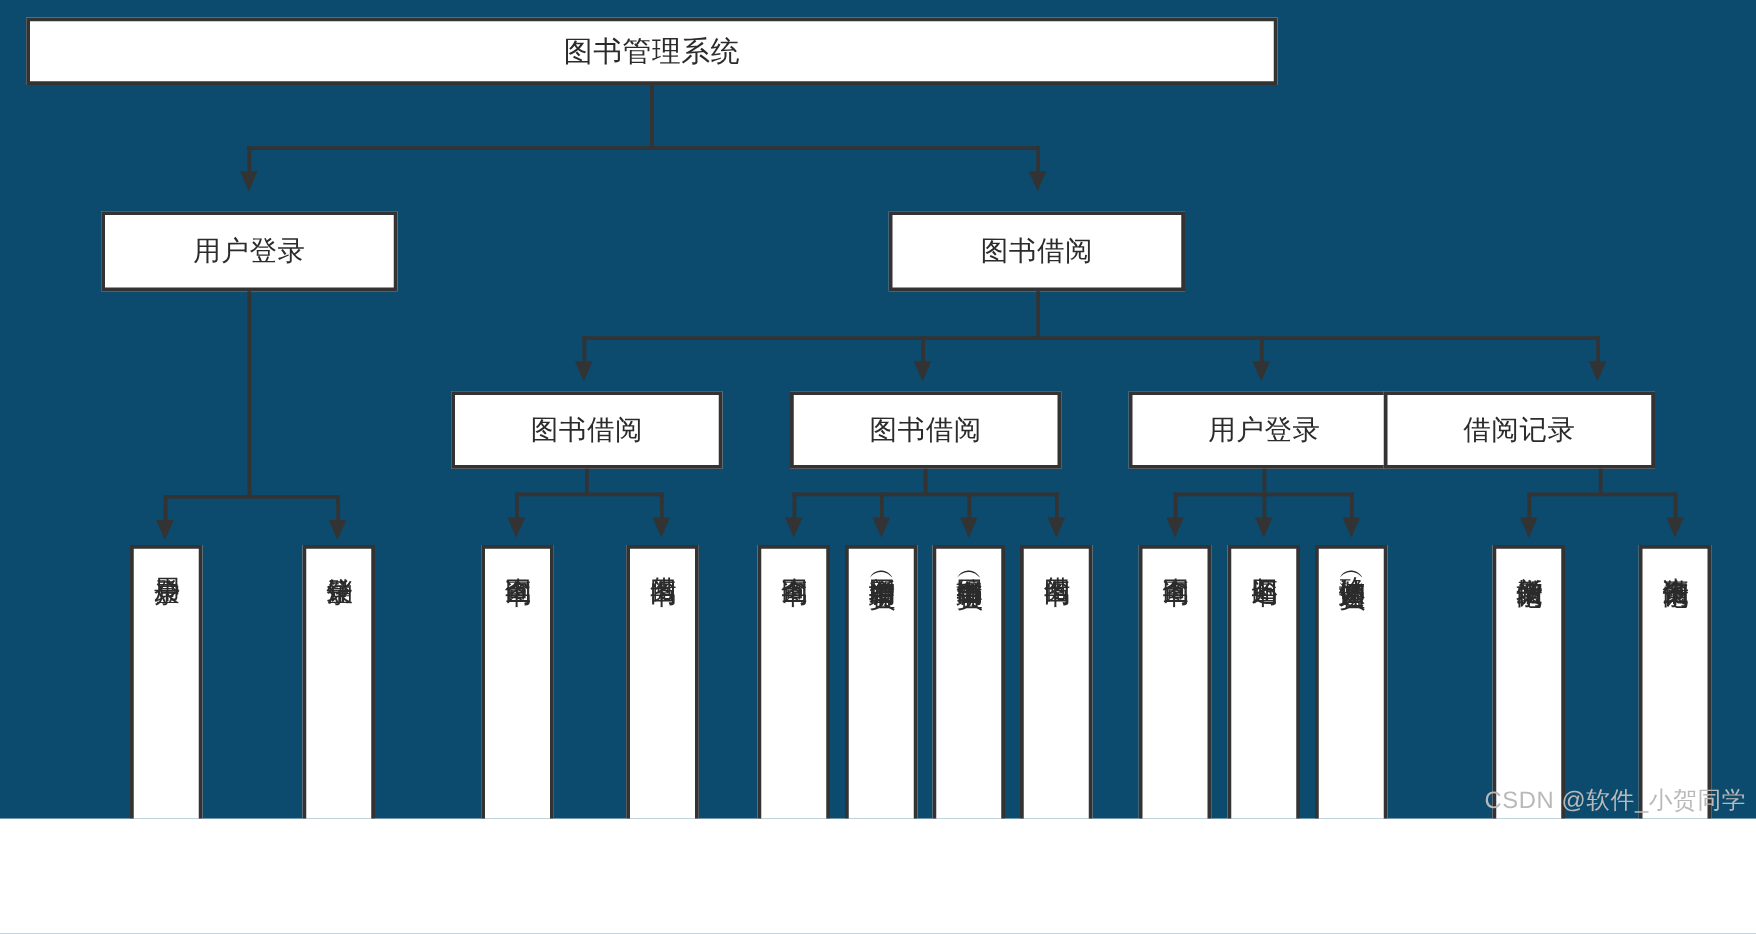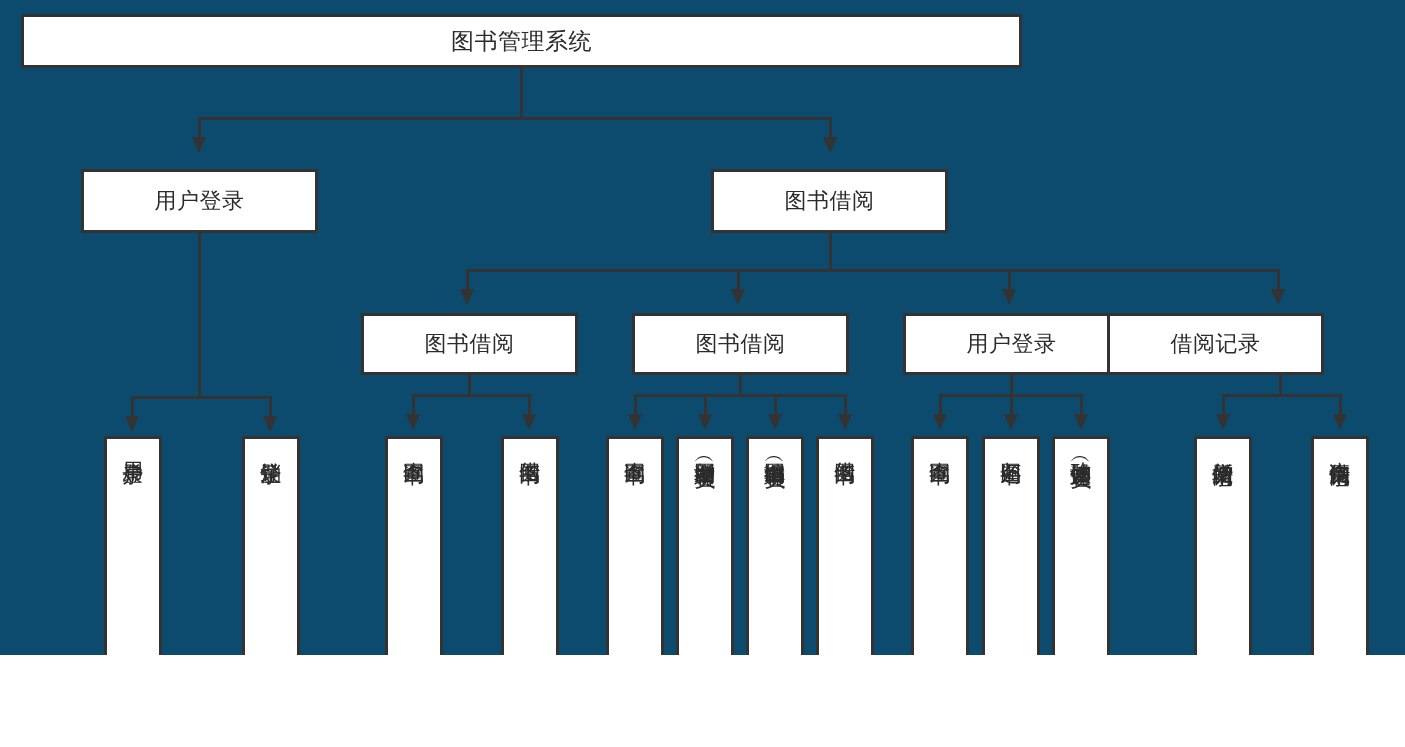--- a/index.html
+++ b/index.html
@@ -207,14 +207,15 @@
     <span class="label">确认归还（管理员）</span>
   </div>
 
   <div class="node leaf" style="left:1194px; top:436px; width:58px; height:298px;">
     <span class="label">新增借阅记录</span>
   </div>
   <div class="node leaf" style="left:1311px; top:436px; width:58px; height:298px;">
     <span class="label">查询借阅记录</span>
   </div>
 
+  <div id="watermark">CSDN @软件_小贺同学</div>
 
 </div>
 
 </body></html>

